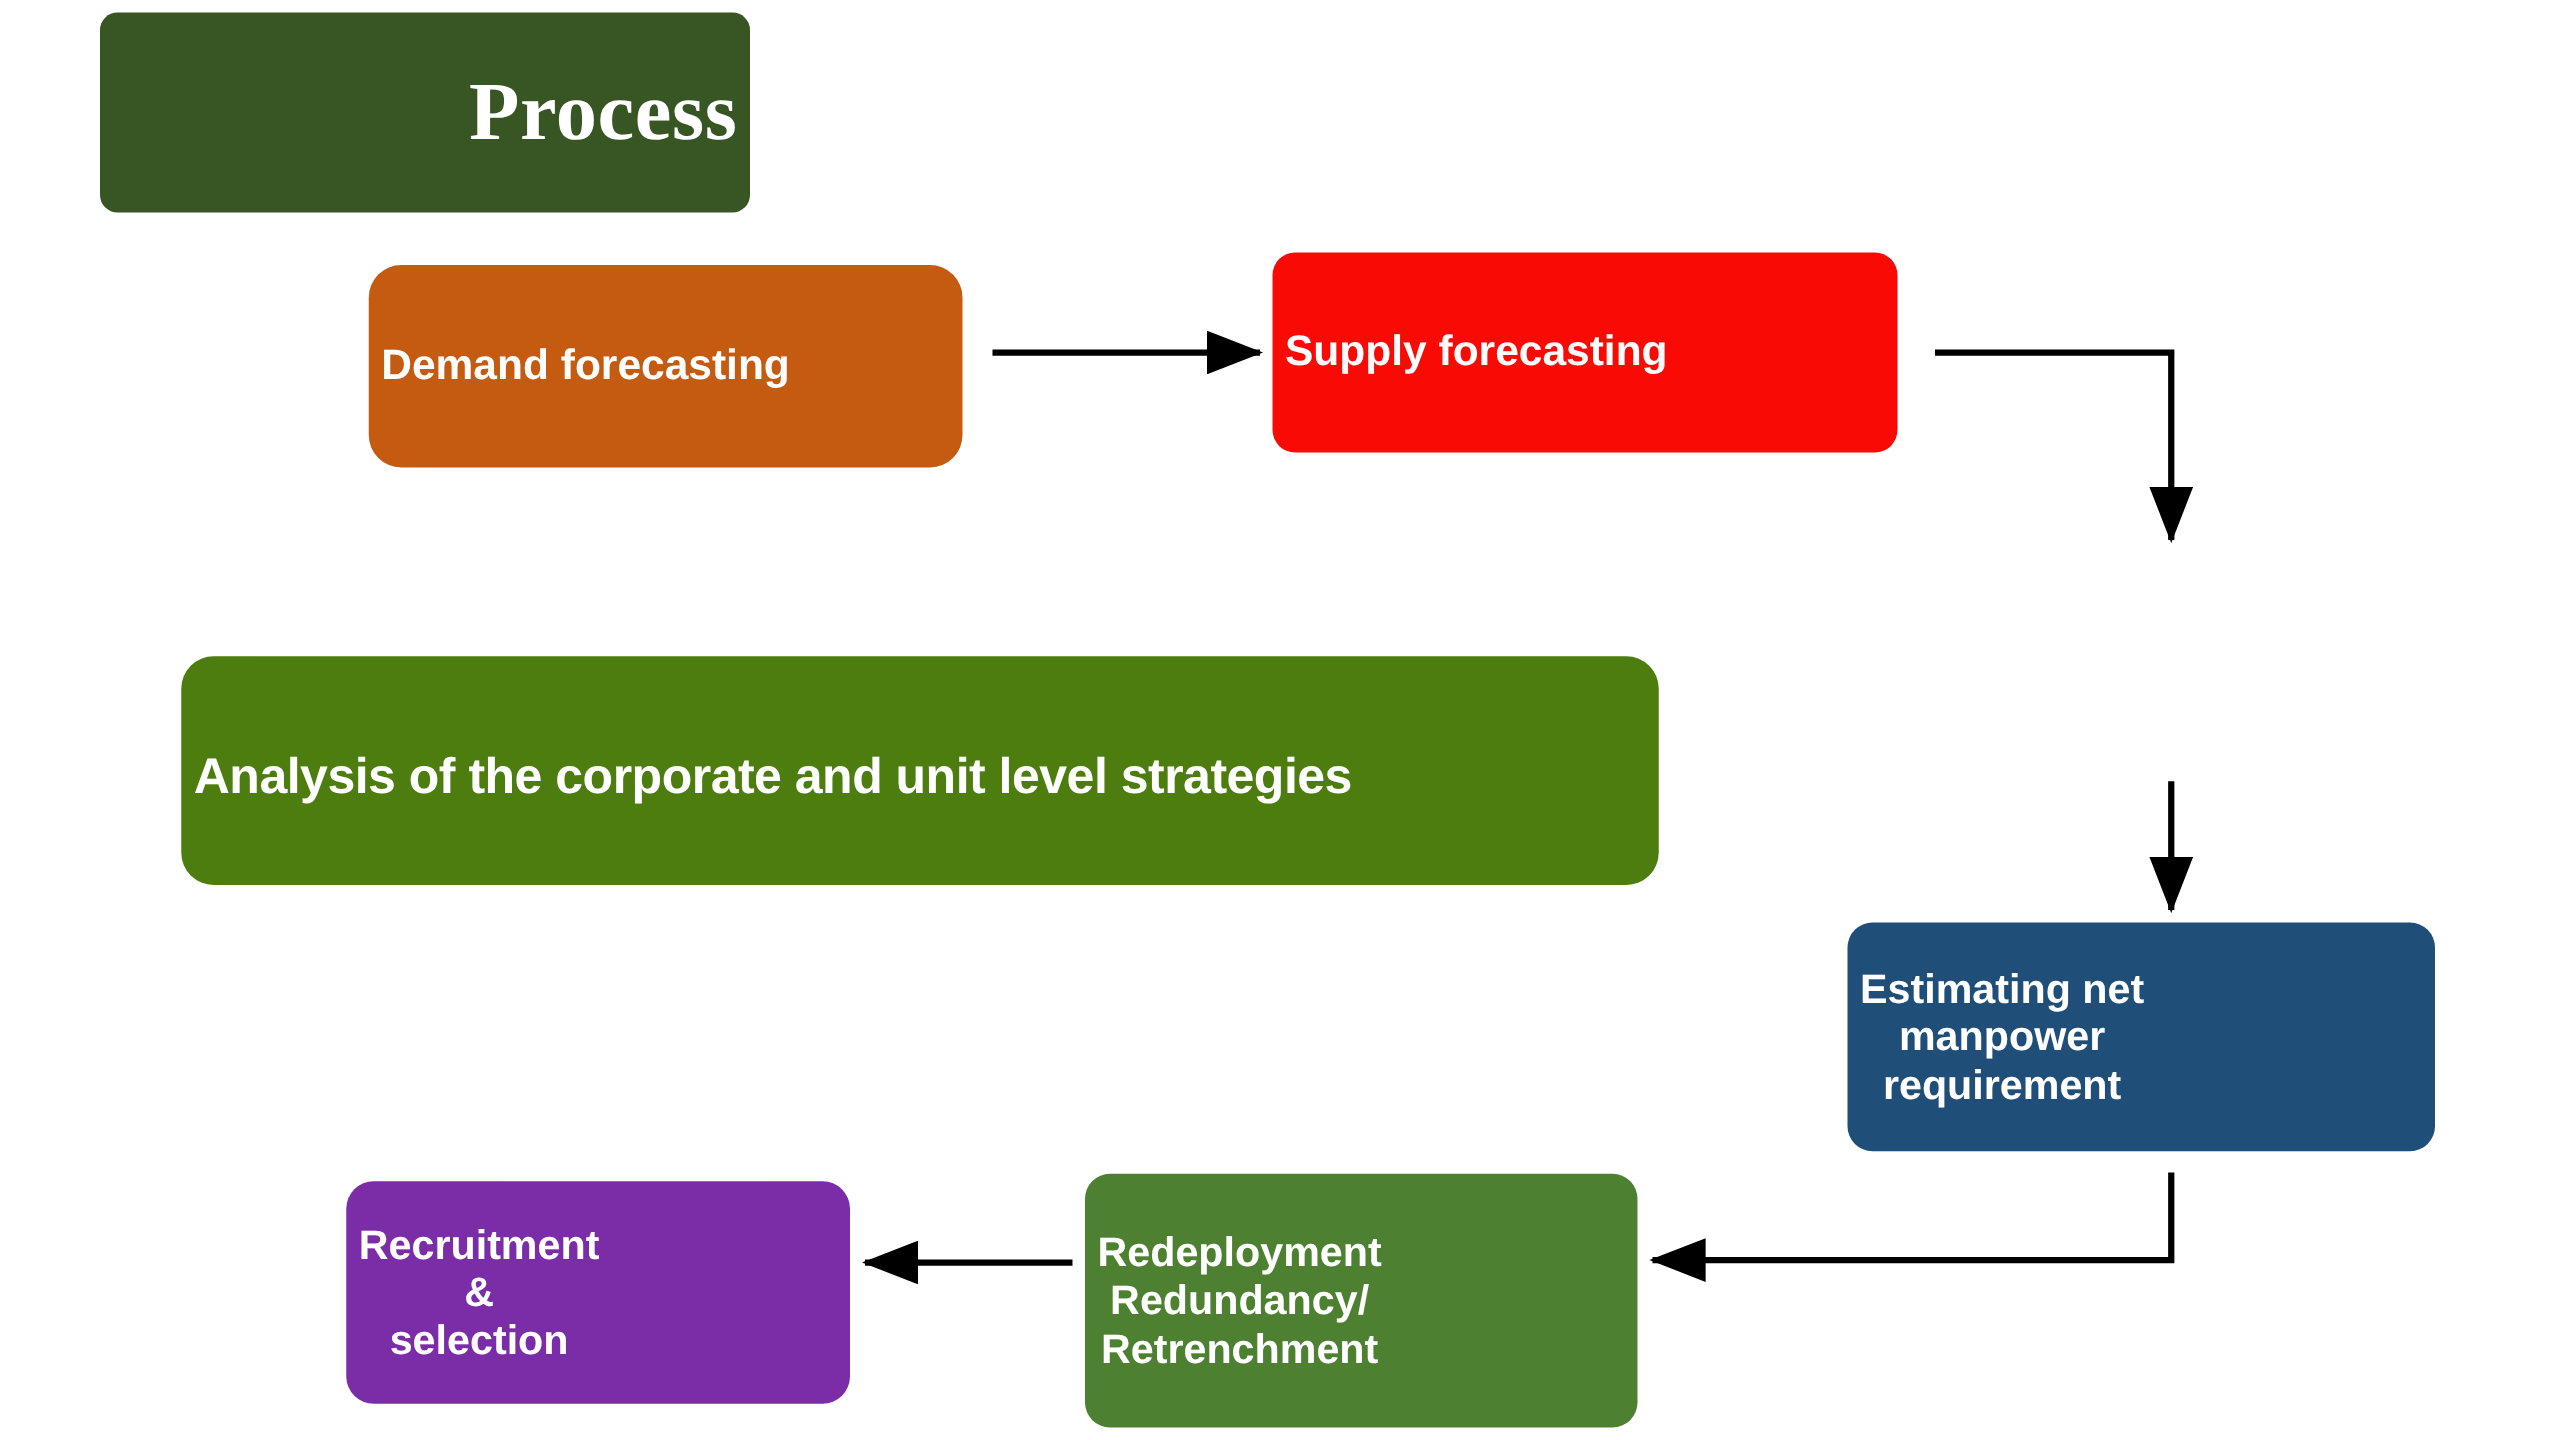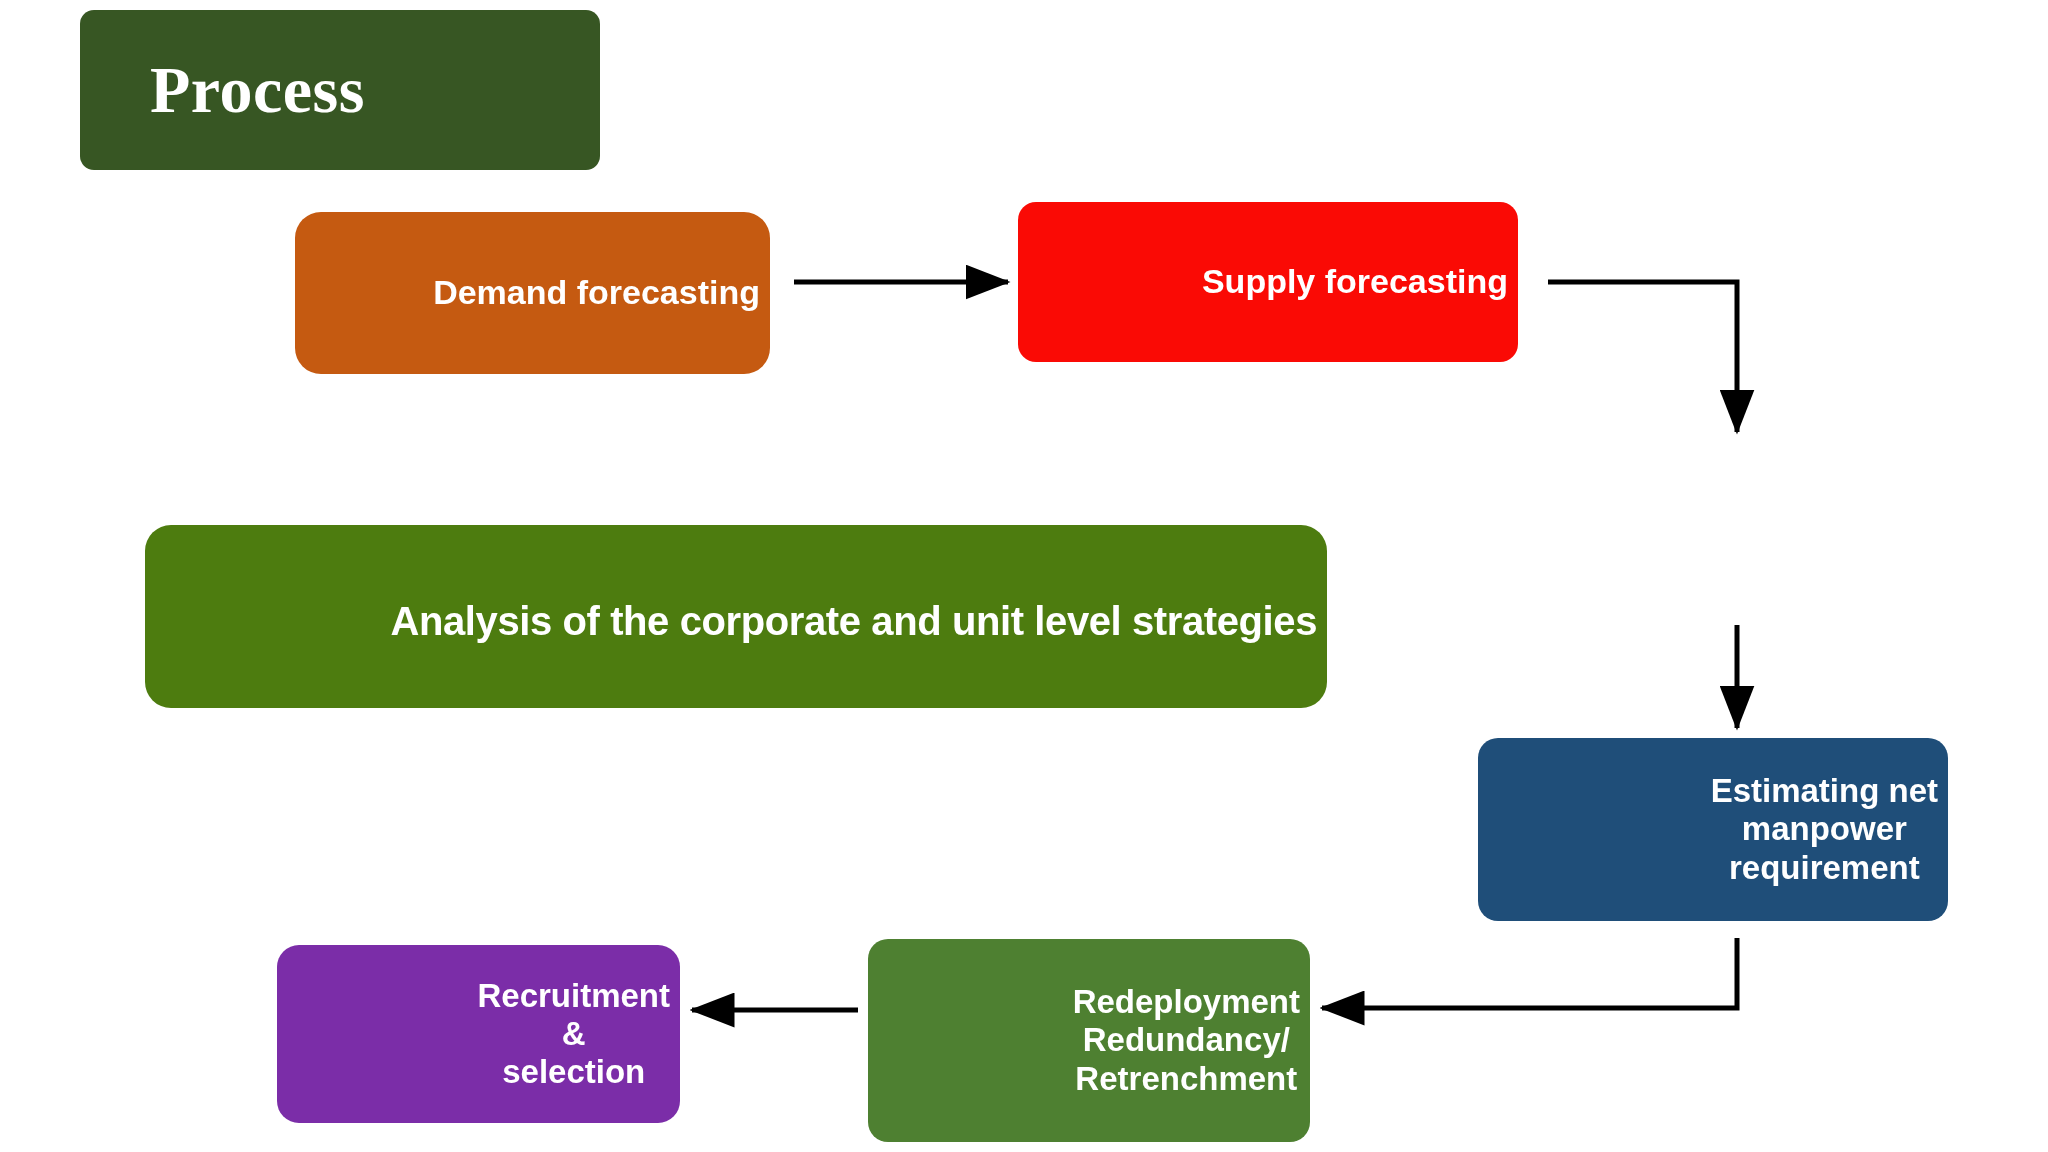--- a/index.html
+++ b/index.html
@@ -16,39 +16,39 @@
     width: 2048px;
     height: 1152px;
     background: #ffffff;
     overflow: hidden;
   }
   .node {
     position: absolute;
     box-sizing: border-box;
     display: flex;
     align-items: center;
-    justify-content: flex-end;
+    justify-content: flex-start;
     text-align: center;
     color: #ffffff;
     font-weight: bold;
     line-height: 1.16;
     white-space: pre-line;
     padding: 4px 10px;
     border-radius: 22px;
   }
 
   
   #title-box {
     left: 80px;
     top: 10px;
     width: 520px;
     height: 160px;
     background: #375623;
     border-radius: 14px;
-    justify-content: flex-start;
+    justify-content: flex-end;
     padding-left: 70px;
   }
   #title-box .title-text {
     font-family: "Liberation Serif", serif;
     font-weight: bold;
     font-size: 66px;
     letter-spacing: 0.5px;
     color: #ffffff;
     line-height: 1;
   }

